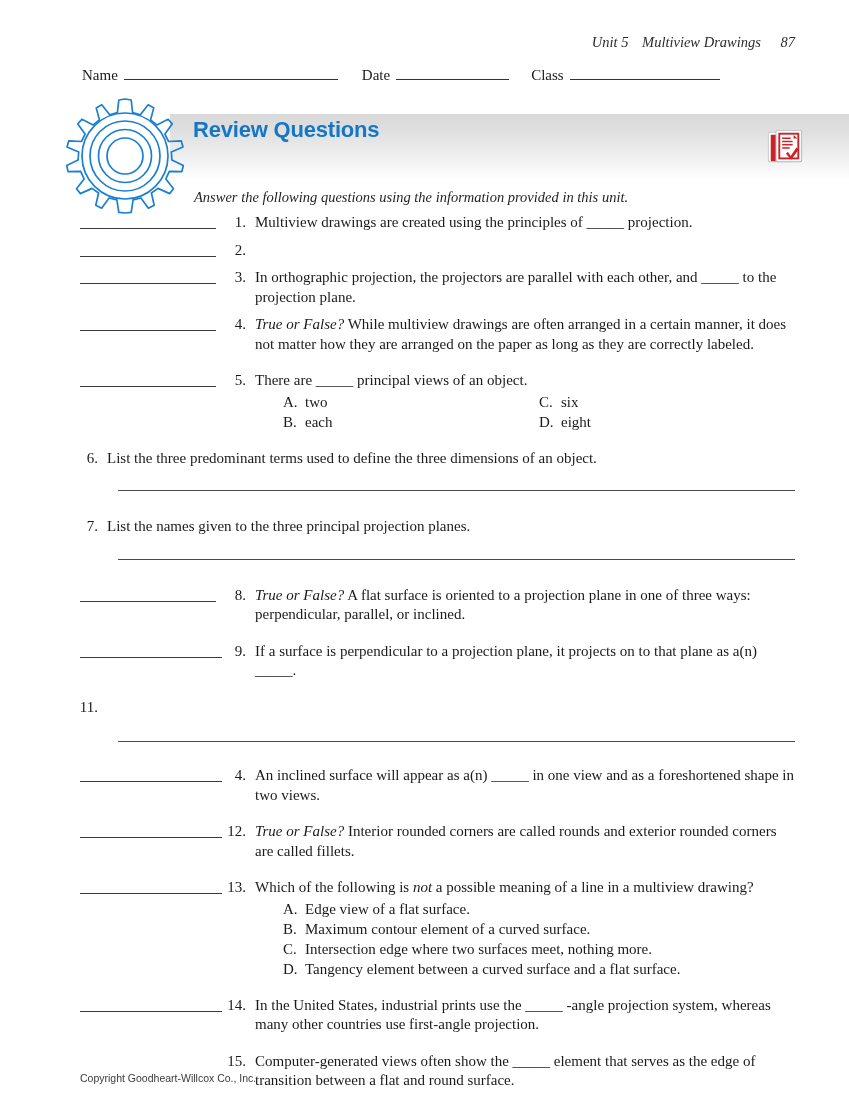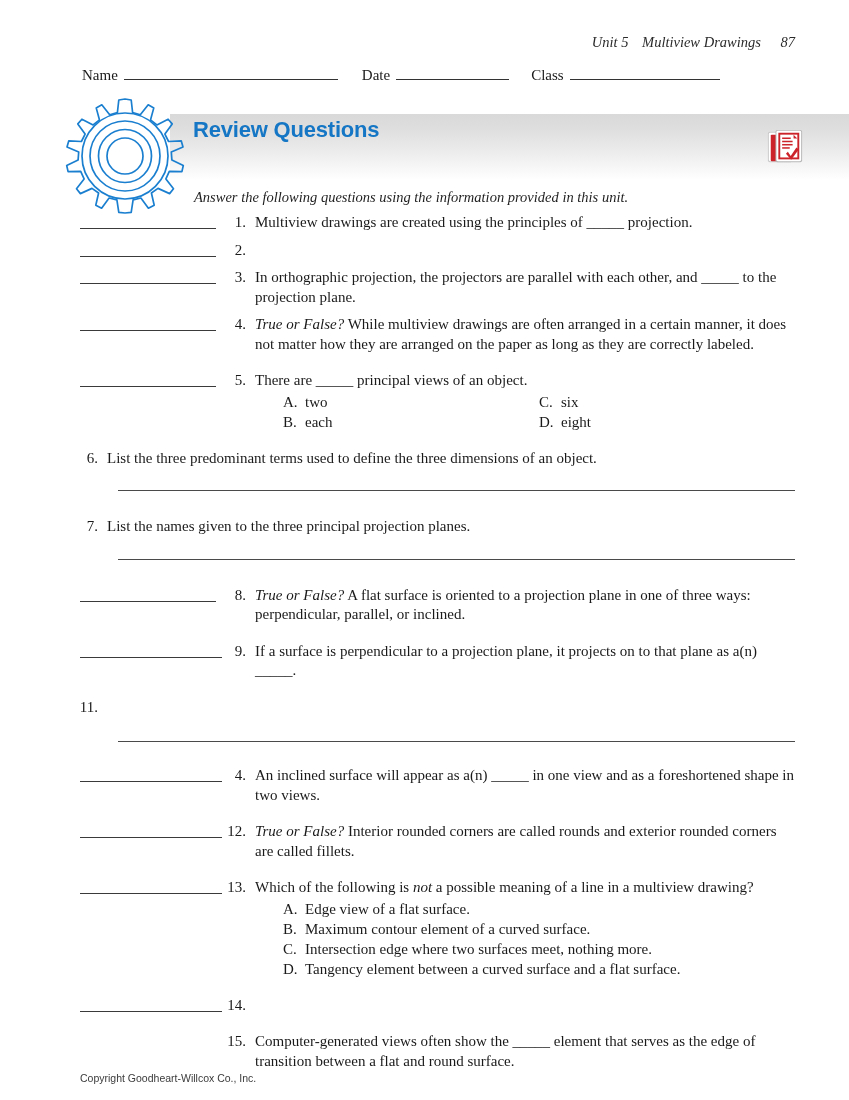--- a/index.html
+++ b/index.html
@@ -411,20 +411,21 @@
     </div>
   </div>
 
   <div class="spacer-sm"></div>
 
   <div class="q">
     <div class="q-blankcol wide">
         <span class="blankline"></span>
       </div>
     <div class="q-num">14.</div>
+    <div class="q-text">In the United States, industrial prints use the _____ -angle projection system, whereas many other countries use first-angle projection.</div>
   </div>
 
   <div class="spacer-sm"></div>
 
   <div class="q">
     <div class="q-blankcol wide"></div>
     <div class="q-num">15.</div>
     <div class="q-text">Computer-generated views often show the _____ element that serves as the edge of transition between a flat and round surface.</div>
   </div>
 

